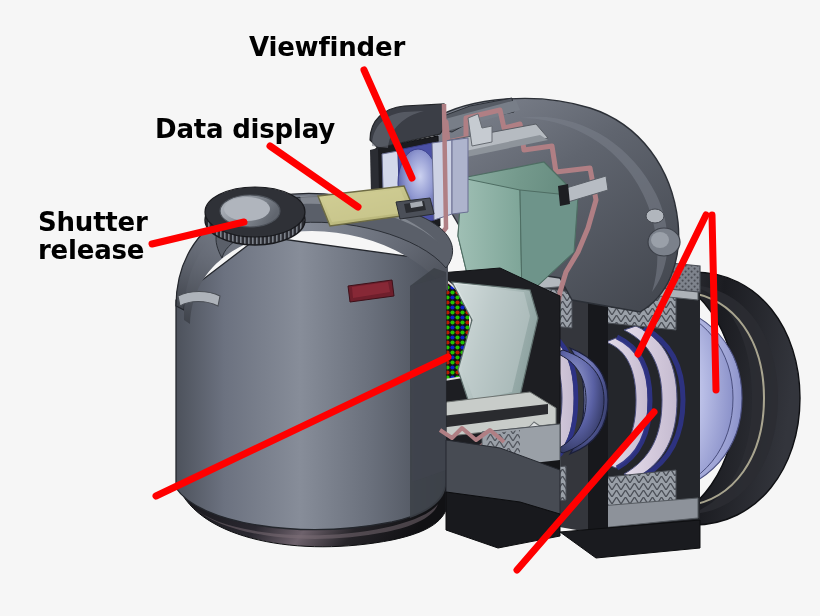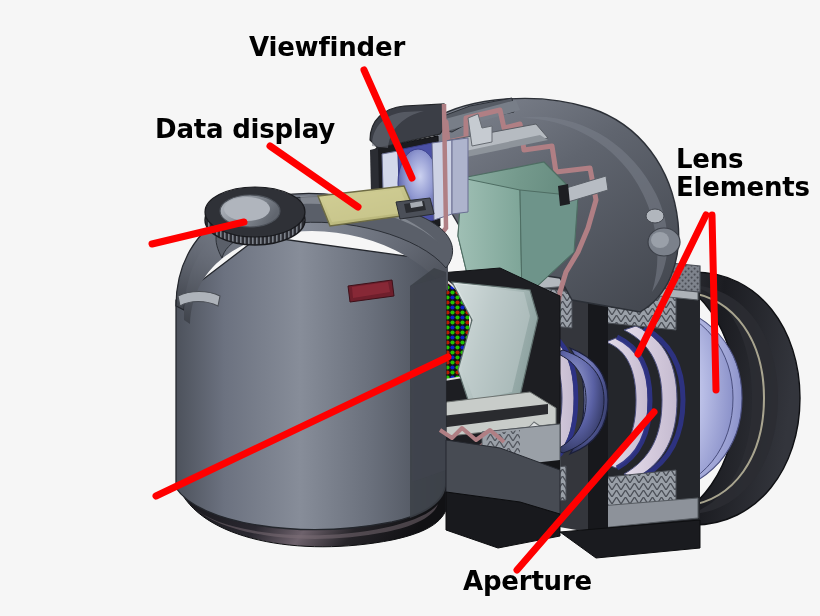--- a/index.html
+++ b/index.html
@@ -328,17 +328,16 @@
     <line x1="152" y1="244" x2="244" y2="222"></line>
     <line x1="706" y1="215" x2="638" y2="354"></line>
     <line x1="712" y1="215" x2="716" y2="390"></line>
     <line x1="156" y1="496" x2="448" y2="357"></line>
     <line x1="517" y1="570" x2="654" y2="412"></line>
   </g>
 </svg>
 
 <div class="lbl" id="lbl-viewfinder">Viewfinder</div>
 <div class="lbl" id="lbl-datadisplay">Data display</div>
-<div class="lbl" id="lbl-lens">Lens
-Elements</div>
-<div class="lbl" id="lbl-aperture">Aperture</div>
+<div class="lbl" id="lbl-shutter">Shutter
+release</div>
 
 </div>
 
 </body></html>

